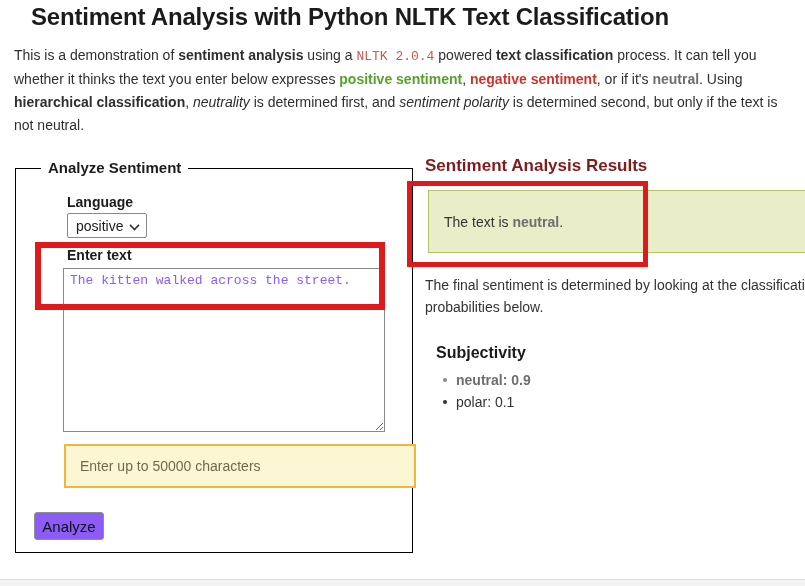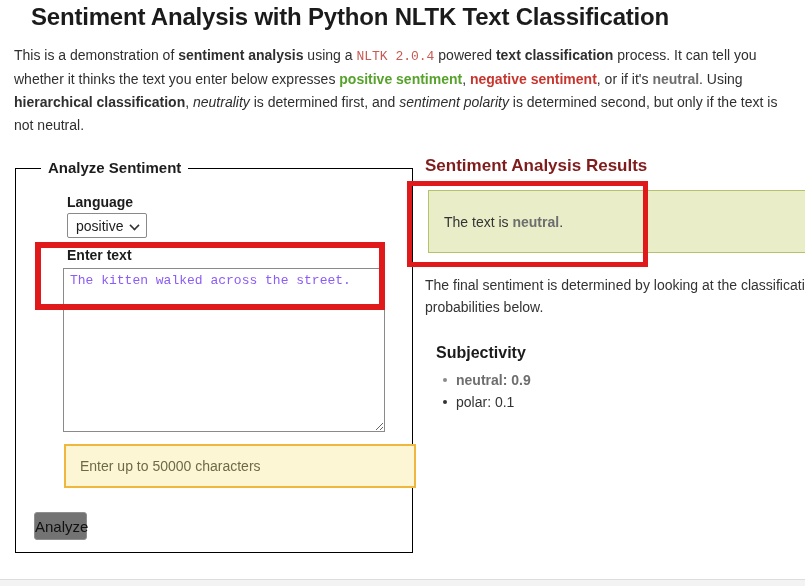--- a/index.html
+++ b/index.html
@@ -125,22 +125,22 @@
     display: flex;
     align-items: center;
     padding-left: 14px;
     font-size: 14px;
     color: var(--c-notice-text);
   }
 
   .analyze-btn {
     position: absolute;
     left: 18px; top: 343px;
-    width: 53px; height: 28px;
-    background: #737373;
+    width: 70px; height: 28px;
+    background: #8b5cf6;
     border: 1px solid #8f8f8f;
     border-radius: 3px;
     font-family: "Liberation Sans", sans-serif;
     font-size: 15px;
     color: #111111;
     cursor: pointer;
   }
 
   
   .results-title {

